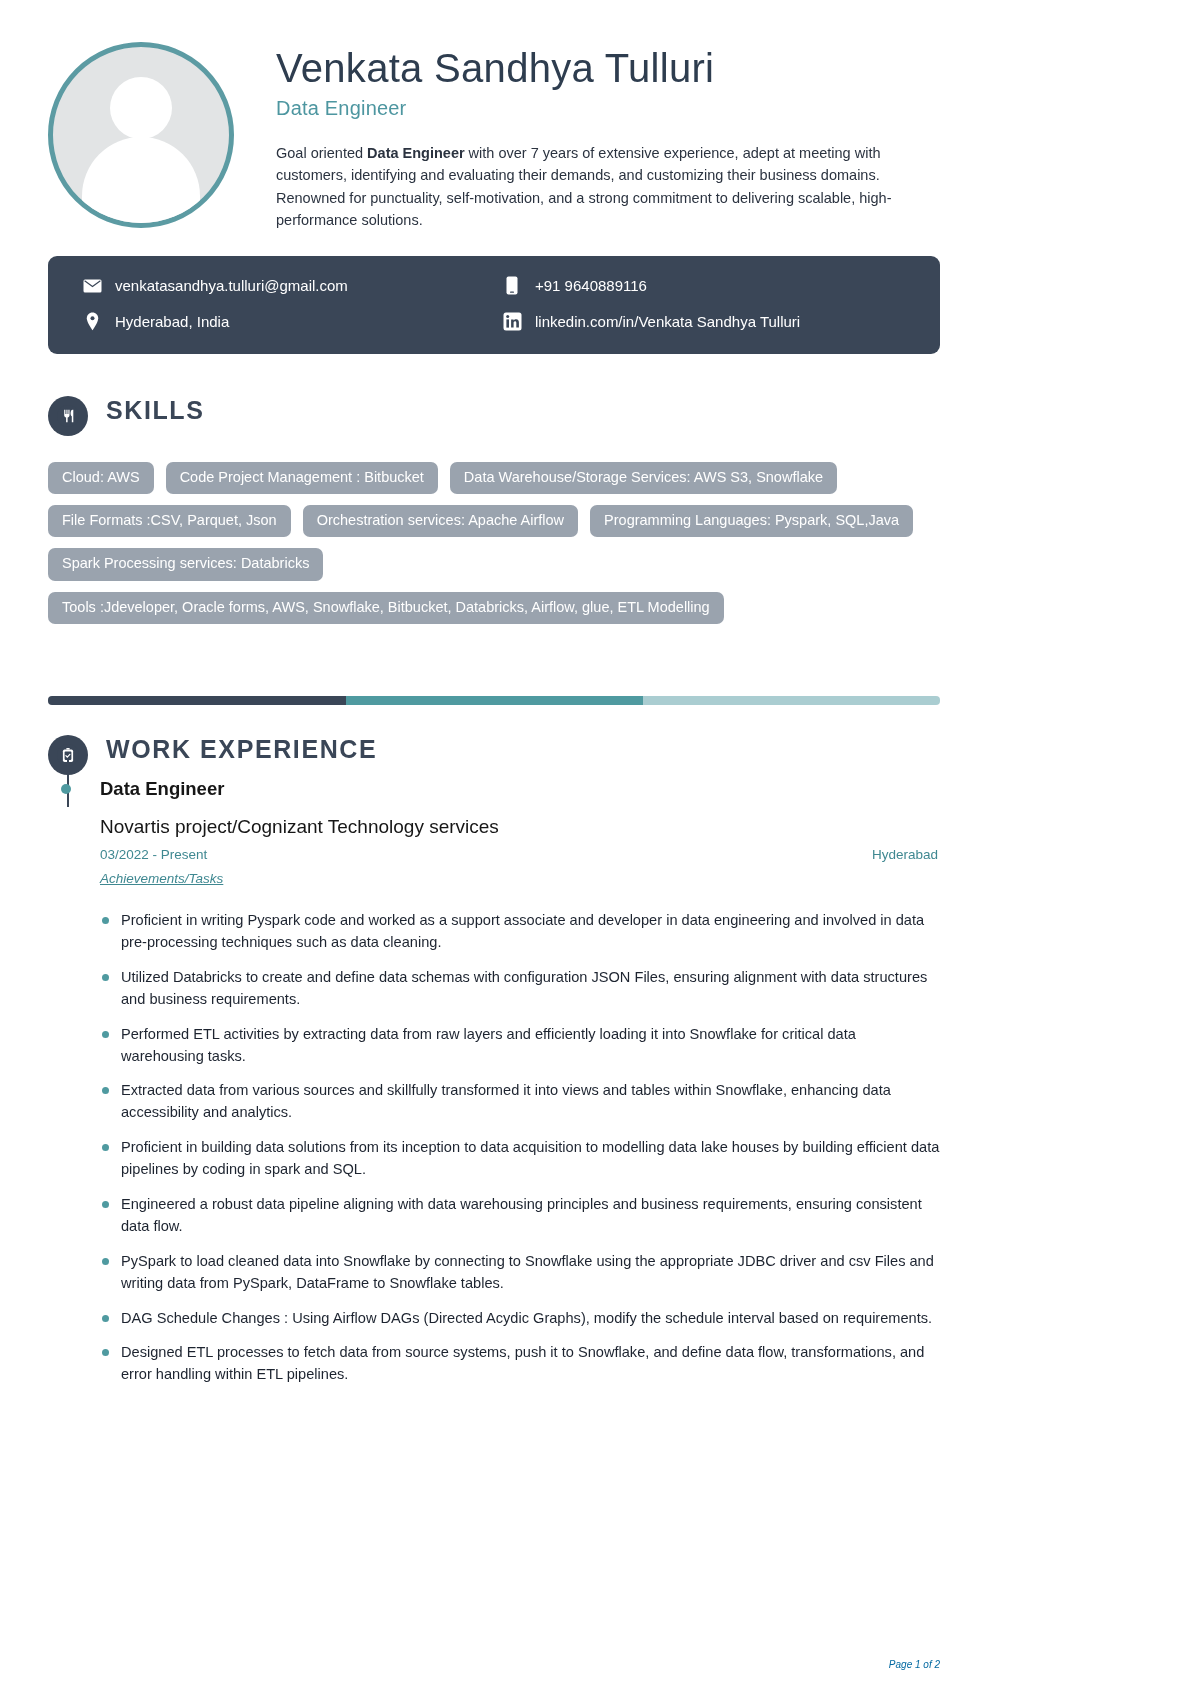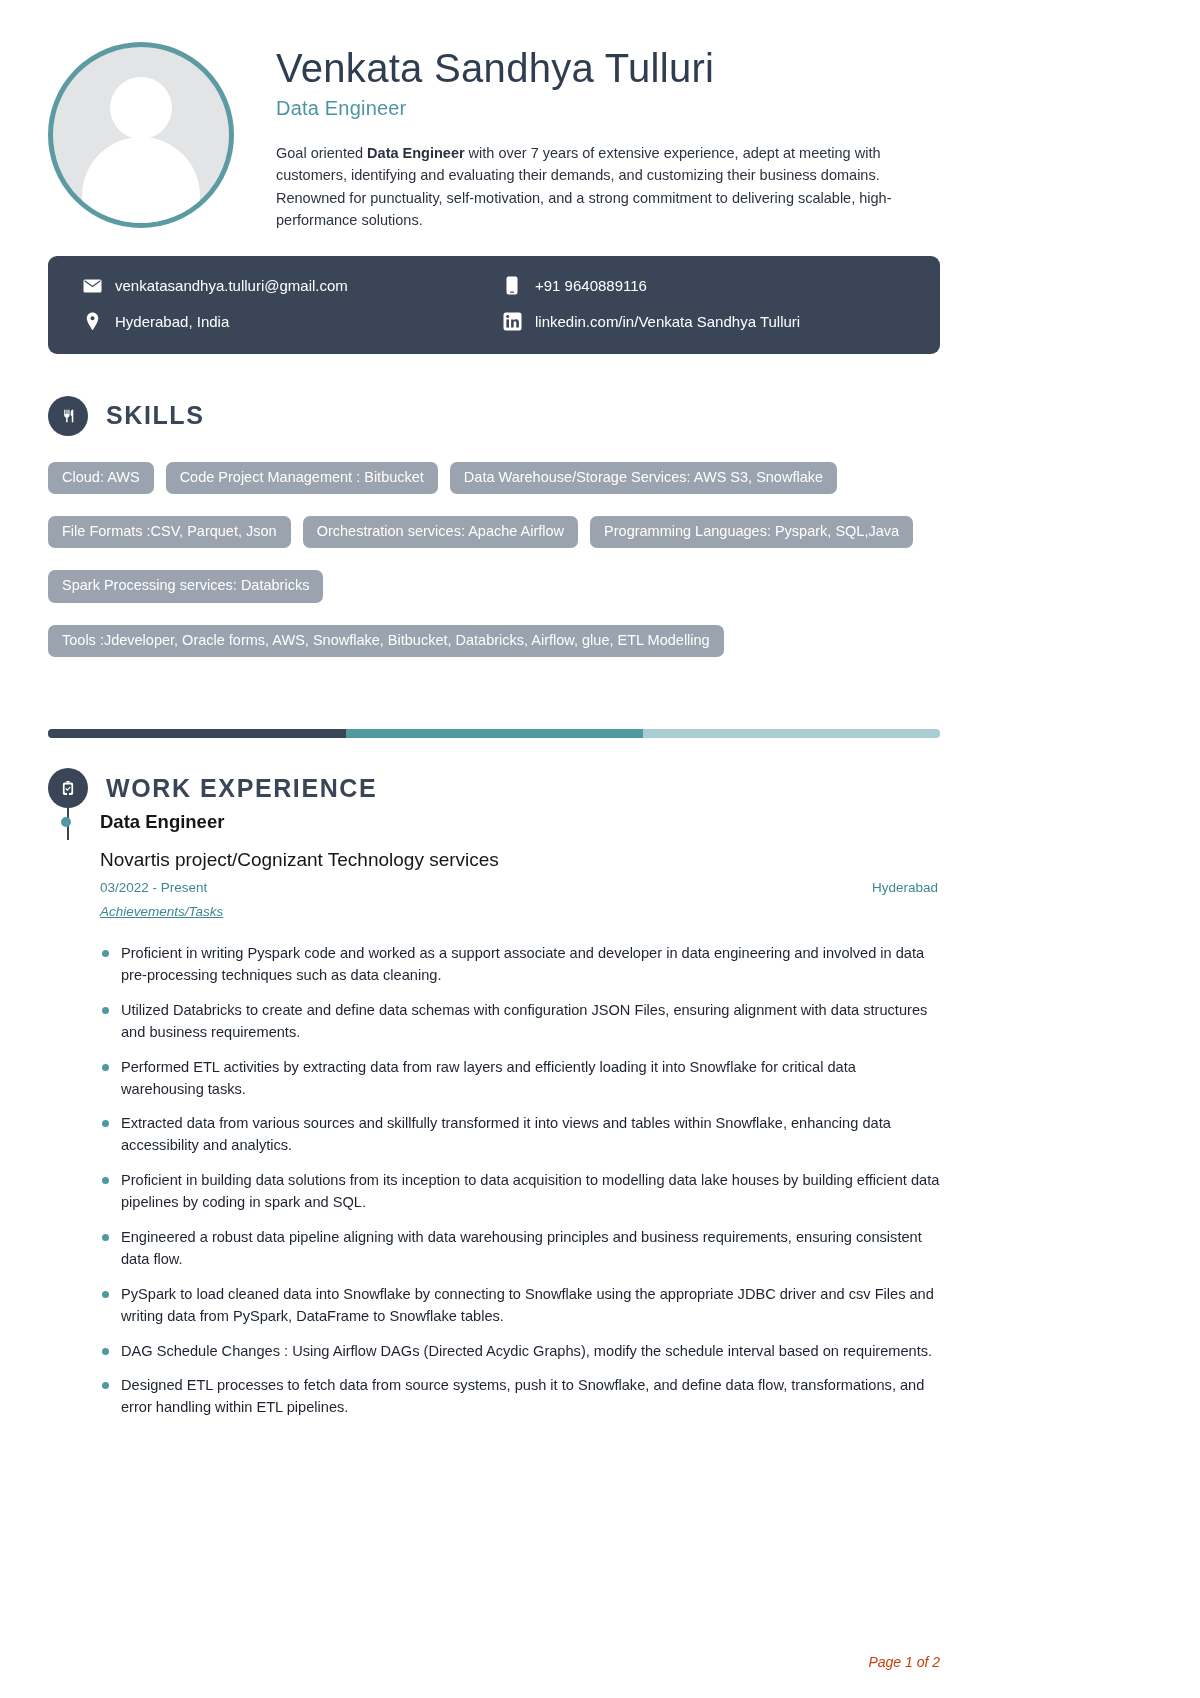--- a/index.html
+++ b/index.html
@@ -115,21 +115,20 @@
     flex: 0 0 20px;
     display: flex;
     align-items: center;
     justify-content: center;
   }
   .cicon svg { display: block; }
 
   
   .section-head {
     display: flex;
-    align-items: center;
     gap: 18px;
     margin-top: 42px;
     position: relative;
   }
 
   .sec-badge {
     width: 40px; height: 40px;
     border-radius: 50%;
     background: #3a4657;
     display: flex;
@@ -143,21 +142,21 @@
     font-weight: 700;
     letter-spacing: 1.6px;
     color: #3a4657;
   }
 
   
   .skills {
     margin-top: 26px;
     display: flex;
     flex-wrap: wrap;
-    gap: 22px 12px;
+    gap: 11px 12px;
     max-width: 1010px;
   }
 
   .skill-tag {
     background: #9aa3ae;
     color: #ffffff;
     border-radius: 7px;
     padding: 7px 14px 8px 14px;
     font-size: 14.5px;
     line-height: 1.2;
@@ -264,23 +263,23 @@
     height: 7px;
     border-radius: 50%;
     background: #4f9aa0;
   }
 
   
   .footer {
     position: absolute;
     right: 48px;
     bottom: 28px;
-    font-size: 14px;
+    font-size: 10px;
     font-style: italic;
-    color: #c2410c;
+    color: #0369a1;
   }
 </style>
 </head>
 <body>
 
 <div class="page">
 
   <div class="header">
     <div class="avatar-wrap">
       <div class="avatar">

